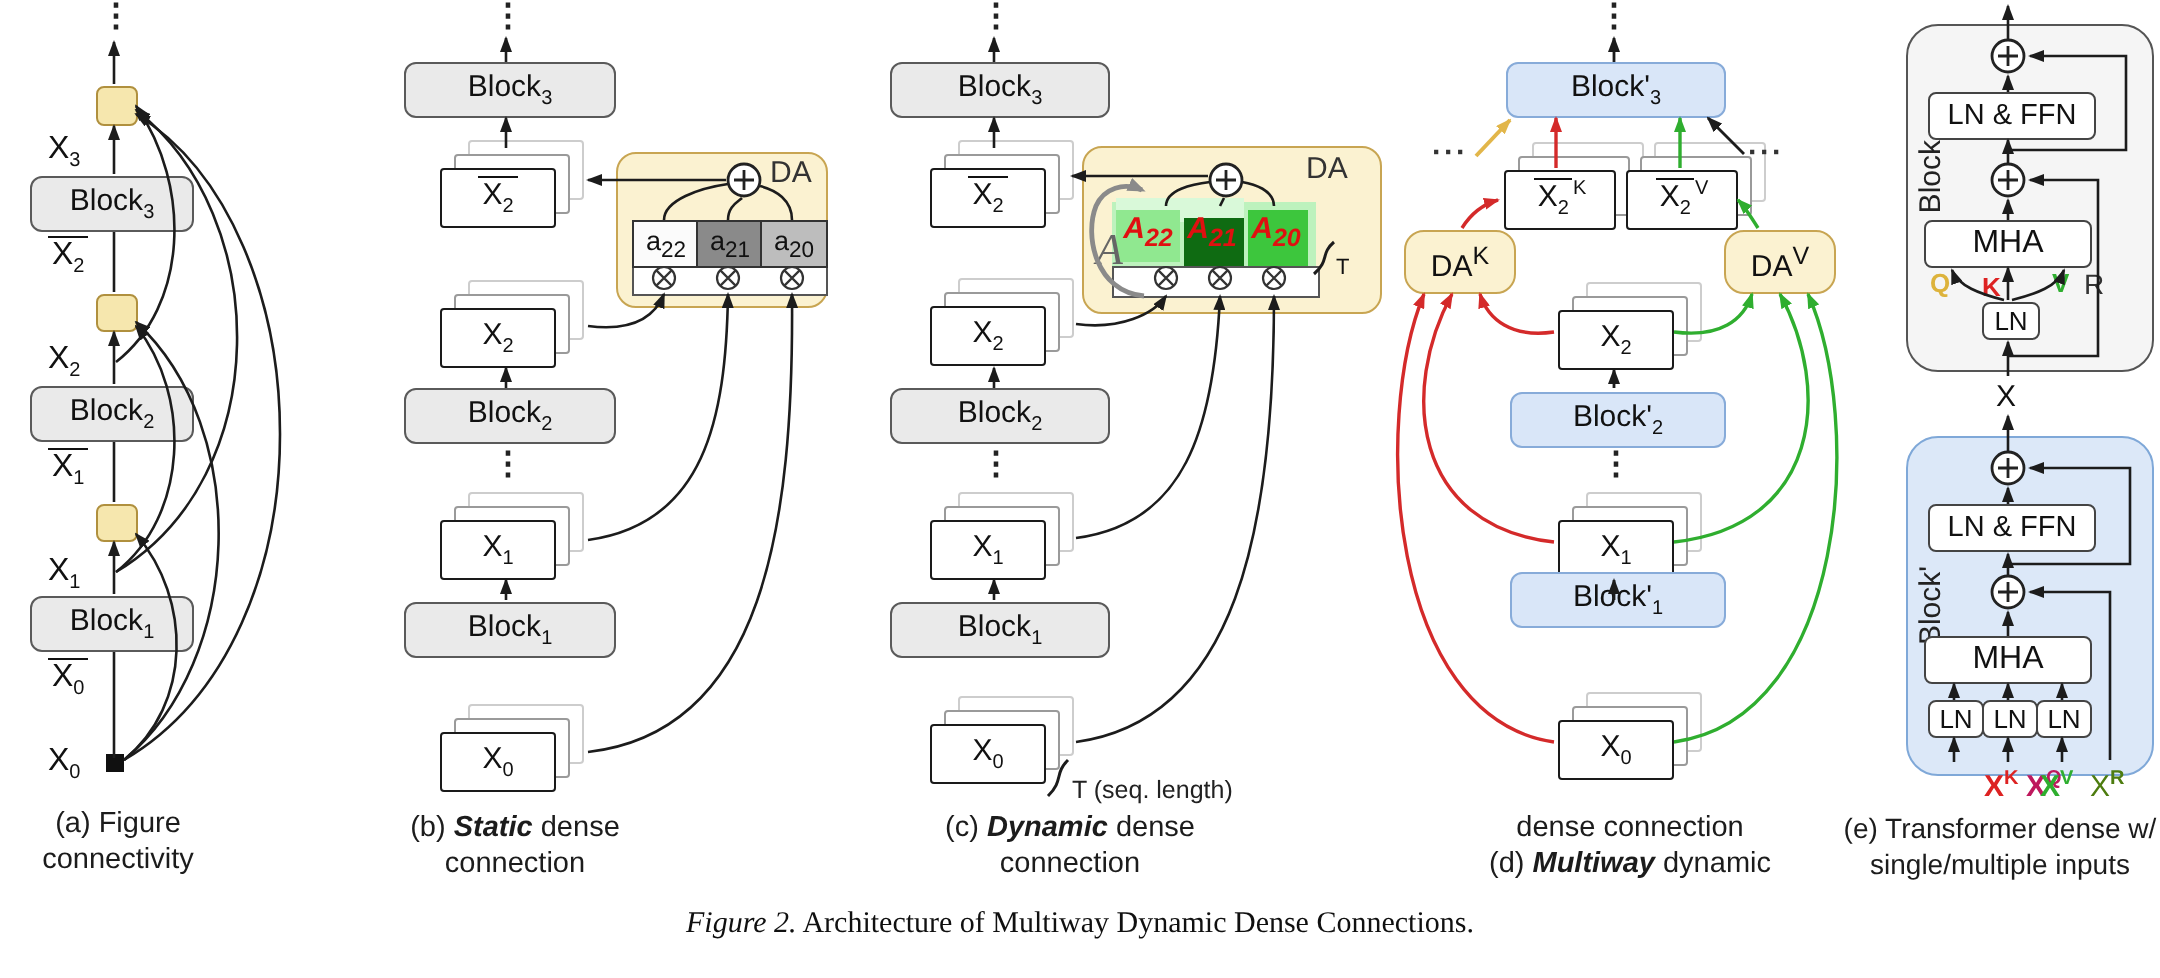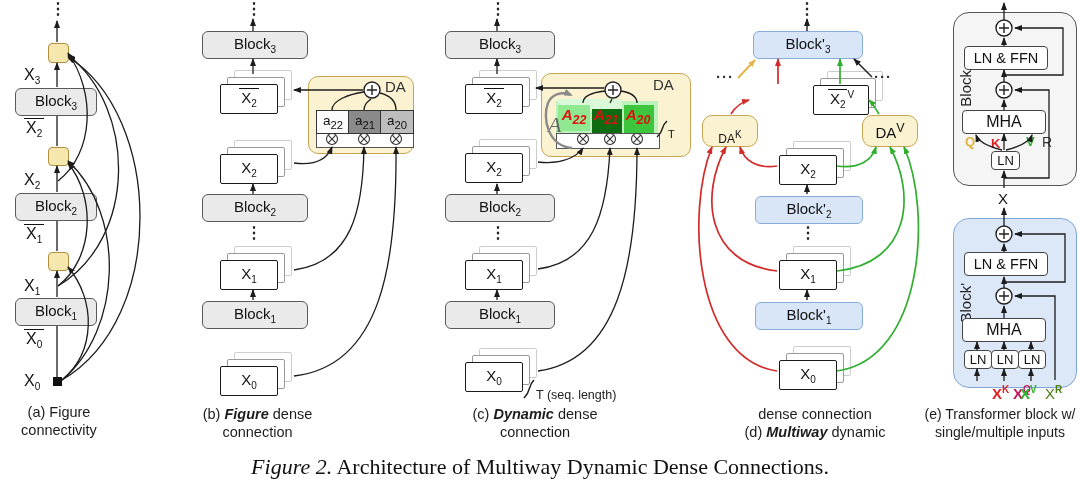--- a/index.html
+++ b/index.html
@@ -34,21 +34,21 @@
         font-size:15px;font-weight:bold;font-style:italic;color:#e01010;z-index:3;}
   .ebig{position:absolute;background:#f5f5f5;border:1.6px solid #555;border-radius:16px;z-index:1;}
   .ebig.blue{background:#dce8f8;border-color:#7fa8d8;}
   .wbox{position:absolute;background:#fff;border:1.4px solid #444;border-radius:4px;
         display:flex;align-items:center;justify-content:center;font-size:14.5px;z-index:2;}
   .rlabel{position:absolute;font-size:15px;color:#222;writing-mode:vertical-rl;transform:rotate(180deg);z-index:2;}
   .clr{position:absolute;font-size:13px;font-weight:bold;z-index:4;}
   .einput{position:absolute;font-size:15px;font-weight:bold;z-index:4;}
   .einput sup{font-size:10px;font-weight:bold;}
   .figcap{position:absolute;left:0;top:454px;width:1080px;text-align:center;
-          font-family:"Liberation Serif", serif;font-size:22px;color:#101010;z-index:4;}
+          font-family:"Liberation Serif", serif;font-size:15px;color:#101010;z-index:4;}
   .scriptA{position:absolute;font-family:"Liberation Serif",serif;font-style:italic;font-size:22px;color:#666;z-index:3;}
   svg.overlay{position:absolute;left:0;top:0;z-index:10;pointer-events:none;}
 </style>
 </head>
 <body>
 
 <div id="fig">
 
   <div class="vdots" style="left:50px;top:0px;">⋮</div>
   <div class="aggsq" style="left:48px;top:43px;width:19px;height:18px;"></div>
@@ -123,21 +123,21 @@
       <span><span>Block</span><sub>1</sub></span>
     </div>
   <div class="stack" style="left:220px;top:352px;width:72px;height:44px;">
     <div class="card c2" style="left:14px;top:0;"></div>
     <div class="card" style="left:7px;top:7px;"></div>
     <div class="front" style="left:0;top:14px;">
         <span><span>X</span><sub>0</sub></span>
       </div>
   </div>
   <div class="cap" style="left:185px;top:406px;width:145px;">
-    <span><span>(b) </span><b>Figure</b><span> dense</span></span>
+    <span><span>(b) </span><b>Static</b><span> dense</span></span>
     <span style="display:block">connection</span>
   </div>
 
   <div class="vdots" style="left:490px;top:0px;">⋮</div>
   <div class="box" style="left:445px;top:31px;width:108px;height:26px;">
       <span><span>Block</span><sub>3</sub></span>
     </div>
 
   <div class="dabox" style="left:541px;top:73px;width:148px;height:82px;"></div>
   <div class="lbl" style="left:653px;top:76px;font-size:15px;color:#333;">DA</div>
@@ -200,29 +200,36 @@
     <span style="display:block">connection</span>
   </div>
 
   <div class="vdots" style="left:799px;top:0px;">⋮</div>
   <div class="box blue" style="left:753px;top:31px;width:108px;height:26px;">
       <span><span>Block'</span><sub>3</sub></span>
     </div>
   <div class="hdots" style="left:716px;top:68px;">···</div>
   <div class="hdots" style="left:874px;top:68px;">···</div>
 
+  <div class="stack" style="left:752px;top:71px;width:70px;height:44px;">
+    <div class="card c2" style="left:14px;top:0;width:54px;height:28px;"></div>
+    <div class="card" style="left:7px;top:7px;width:54px;height:28px;"></div>
+    <div class="front" style="left:0;top:14px;width:54px;height:28px;">
+        <span><span class="ovl"><span>X</span><sub>2</sub></span><sup>K</sup></span>
+      </div>
+  </div>
   <div class="stack" style="left:813px;top:71px;width:70px;height:44px;">
     <div class="card c2" style="left:14px;top:0;width:54px;height:28px;"></div>
     <div class="card" style="left:7px;top:7px;width:54px;height:28px;"></div>
     <div class="front" style="left:0;top:14px;width:54px;height:28px;">
         <span><span class="ovl"><span>X</span><sub>2</sub></span><sup>V</sup></span>
       </div>
   </div>
 
-  <div class="dabox" style="left:702px;top:115px;width:54px;height:30px;display:flex;align-items:flex-end;justify-content:center;font-size:12px;z-index:3;">
+  <div class="dabox" style="left:702px;top:115px;width:54px;height:30px;display:flex;align-items:center;justify-content:center;font-size:15px;z-index:3;">
       <span><span>DA</span><sup>K</sup></span>
     </div>
   <div class="dabox" style="left:862px;top:115px;width:54px;height:30px;display:flex;align-items:center;justify-content:center;font-size:15px;z-index:3;">
       <span><span>DA</span><sup>V</sup></span>
     </div>
 
   <div class="stack" style="left:779px;top:141px;width:72px;height:44px;">
     <div class="card c2" style="left:14px;top:0;"></div>
     <div class="card" style="left:7px;top:7px;"></div>
     <div class="front" style="left:0;top:14px;">
@@ -233,21 +240,21 @@
       <span><span>Block'</span><sub>2</sub></span>
     </div>
   <div class="vdots" style="left:800px;top:224px;">⋮</div>
   <div class="stack" style="left:779px;top:246px;width:72px;height:44px;">
     <div class="card c2" style="left:14px;top:0;"></div>
     <div class="card" style="left:7px;top:7px;"></div>
     <div class="front" style="left:0;top:14px;">
         <span><span>X</span><sub>1</sub></span>
       </div>
   </div>
-  <div class="box blue" style="left:755px;top:302px;width:106px;height:26px;">
+  <div class="box blue" style="left:755px;top:286px;width:106px;height:26px;">
       <span><span>Block'</span><sub>1</sub></span>
     </div>
   <div class="stack" style="left:779px;top:346px;width:72px;height:44px;">
     <div class="card c2" style="left:14px;top:0;"></div>
     <div class="card" style="left:7px;top:7px;"></div>
     <div class="front" style="left:0;top:14px;">
         <span><span>X</span><sub>0</sub></span>
       </div>
   </div>
   <div class="cap" style="left:695px;top:406px;width:240px;">
@@ -271,21 +278,21 @@
   <div class="wbox" style="left:964px;top:252px;width:82px;height:22px;">LN &amp; FFN</div>
   <div class="wbox" style="left:962px;top:318px;width:82px;height:22px;font-size:16px;">MHA</div>
   <div class="wbox" style="left:964px;top:350px;width:26px;height:17px;font-size:13px;">LN</div>
   <div class="wbox" style="left:991px;top:350px;width:26px;height:17px;font-size:13px;">LN</div>
   <div class="wbox" style="left:1018px;top:350px;width:26px;height:17px;font-size:13px;">LN</div>
   <div class="einput" style="left:1013px;top:384px;color:#be185d;"><span>X</span><sup>Q</sup></div>
   <div class="einput" style="left:992px;top:384px;color:#dd2222;"><span>X</span><sup>K</sup></div>
   <div class="einput" style="left:1020px;top:384px;color:#2fae2f;"><span>X</span><sup>V</sup></div>
   <div class="einput" style="left:1045px;top:384px;color:#4d7c0f;font-weight:normal;"><span>X</span><sup>R</sup></div>
   <div class="cap" style="left:920px;top:406px;width:160px;font-size:14px;">
-    <span style="display:block">(e) Transformer block w/</span>
+    <span style="display:block">(e) Transformer dense w/</span>
     <span style="display:block">single/multiple inputs</span>
   </div>
 
   <div class="figcap">
     <i>Figure 2.</i><span> Architecture of Multiway Dynamic Dense Connections.</span>
   </div>
 
   <svg class="overlay" width="1080" height="489">
     <defs>
       <marker id="mb" markerWidth="8" markerHeight="6" refX="7" refY="3" orient="auto" markerUnits="userSpaceOnUse">

